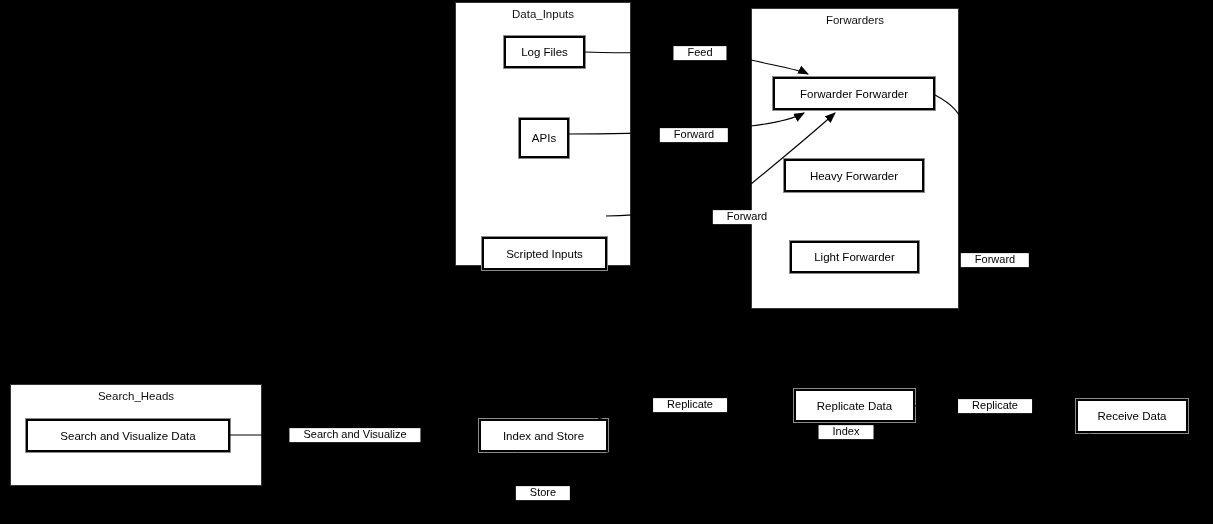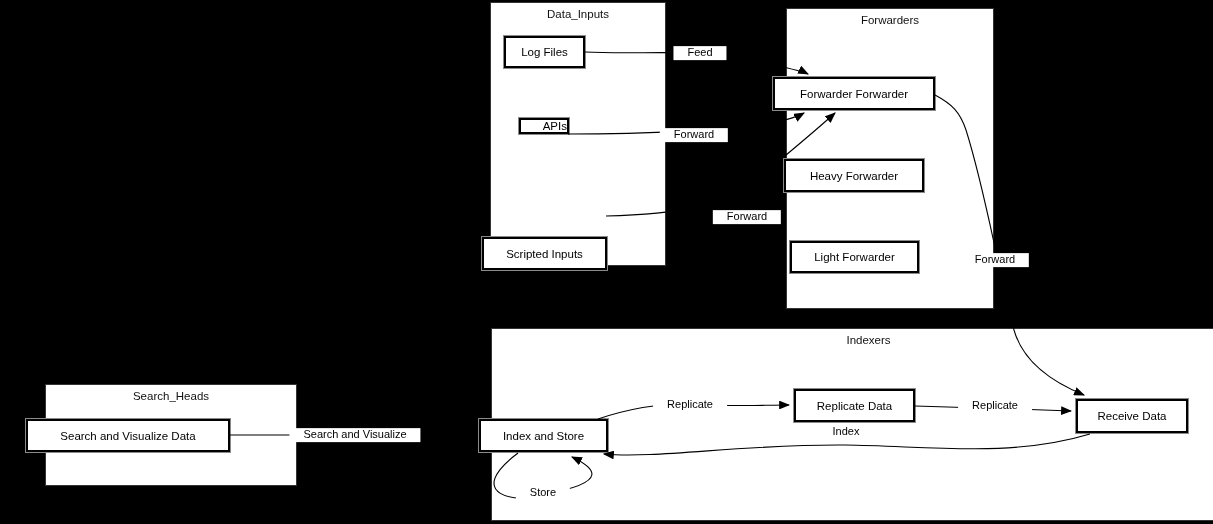--- a/index.html
+++ b/index.html
@@ -11,21 +11,20 @@
     overflow: hidden;
     font-family: "Liberation Sans", "DejaVu Sans", sans-serif;
     color: #000;
   }
   .cluster {
     position: absolute;
     background: #fff;
     border: 1px solid #343434;
     box-sizing: border-box;
     z-index: 1;
-    margin-left: 35px;
   }
   .cluster-title {
     position: absolute;
     top: 5px;
     left: 0;
     width: 100%;
     text-align: center;
     font-size: 11.5px;
     color: #111;
     white-space: nowrap;
@@ -73,33 +72,30 @@
 <div id="canvas">
 
   <div class="cluster" style="left:455px; top:2px; width:176px; height:264px;">
     <div class="cluster-title">Data_Inputs</div>
   </div>
 
   <div class="cluster" style="left:751px; top:8px; width:208px; height:301px;">
     <div class="cluster-title">Forwarders</div>
   </div>
 
-  <div class="cluster" style="left:456px; top:328px; width:755px; height:193px;">
-    <div class="cluster-title">Indexers</div>
-  </div>
 
   <div class="cluster" style="left:10px; top:384px; width:252px; height:102px;">
     <div class="cluster-title">Search_Heads</div>
   </div>
 
   <div class="node" style="left:504px; top:36px; width:81px; height:32px;">
     <span>Log Files</span>
   </div>
 
-  <div class="node" style="left:519px; top:118px; width:50px; height:16px;justify-content:flex-end;">
+  <div class="node" style="left:519px; top:118px; width:50px; height:40px;">
     <span>APIs</span>
   </div>
 
   <div class="node" style="left:482px; top:200px; width:125px; height:33px;margin-top:37px;">
     <span>Scripted Inputs</span>
   </div>
 
   <div class="node" style="left:773px; top:77px; width:162px; height:33px;">
     <span>Forwarder Forwarder</span>
   </div>

